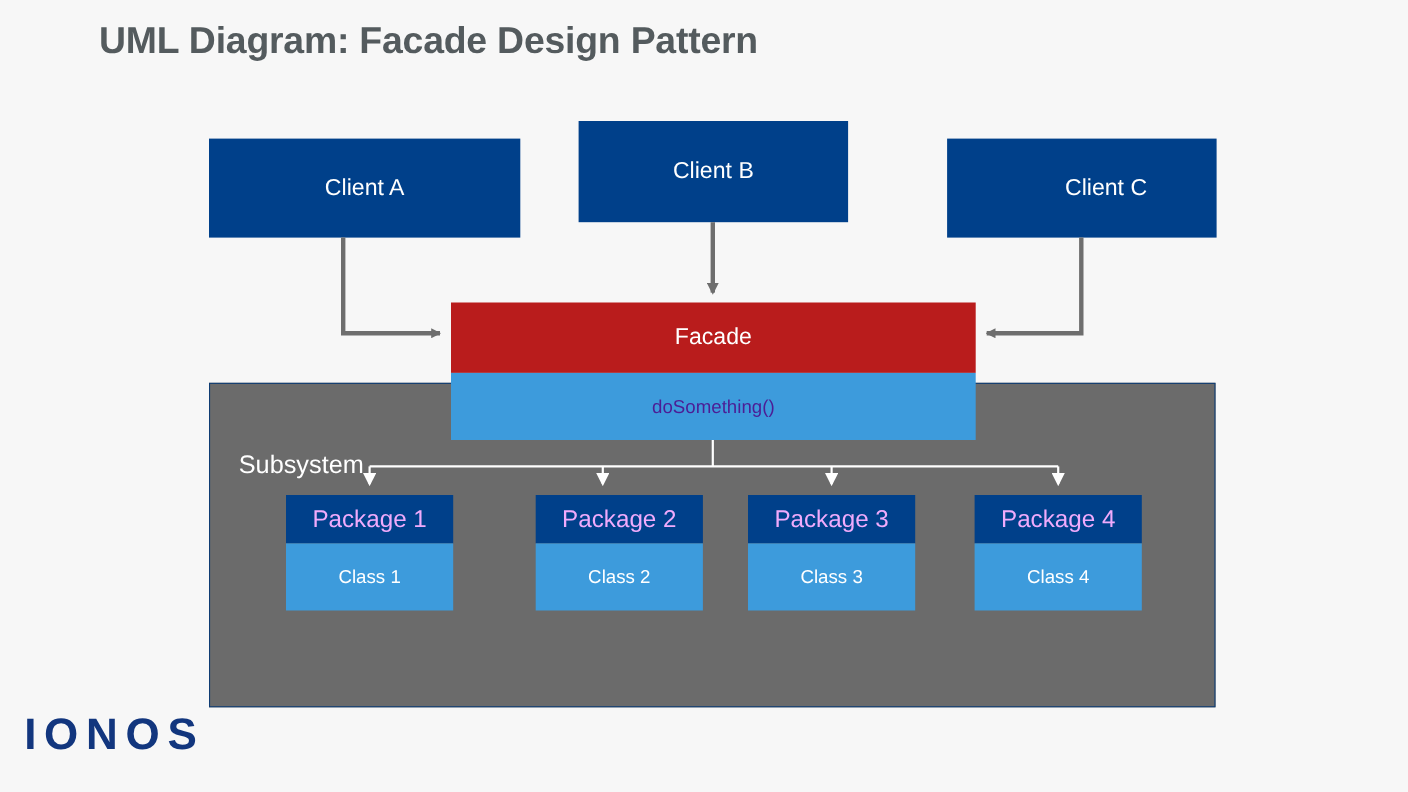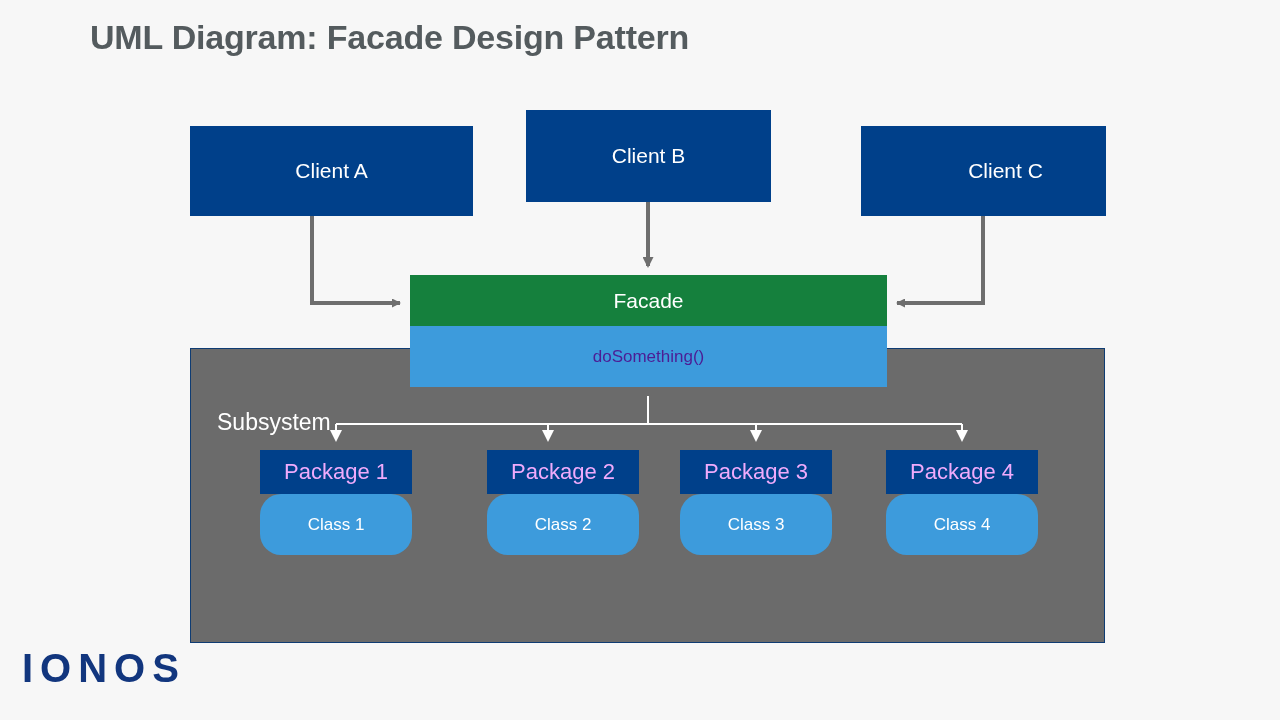--- a/index.html
+++ b/index.html
@@ -53,22 +53,22 @@
     position: absolute;
     left: 410px;
     top: 275px;
     width: 477px;
     height: 121px;
     z-index: 6;
   }
   #facade-header {
     box-sizing: border-box;
     width: 100%;
-    height: 51px;
-    background: #15803d;
+    height: 64px;
+    background: #b91c1c;
     color: #fff;
     font-size: 21px;
     display: flex;
     align-items: center;
     justify-content: center;
   }
   #facade-body {
     box-sizing: border-box;
     width: 100%;
     height: 61px;
@@ -124,21 +124,20 @@
   .package-body {
     box-sizing: border-box;
     width: 100%;
     height: 61px;
     background: #3d9bdc;
     color: #ffffff;
     font-size: 17px;
     display: flex;
     align-items: center;
     justify-content: center;
-    border-radius: 21px;
   }
 
   
   #client-connectors {
     position: absolute;
     left: 0;
     top: 0;
     width: 1280px;
     height: 720px;
     z-index: 3;

